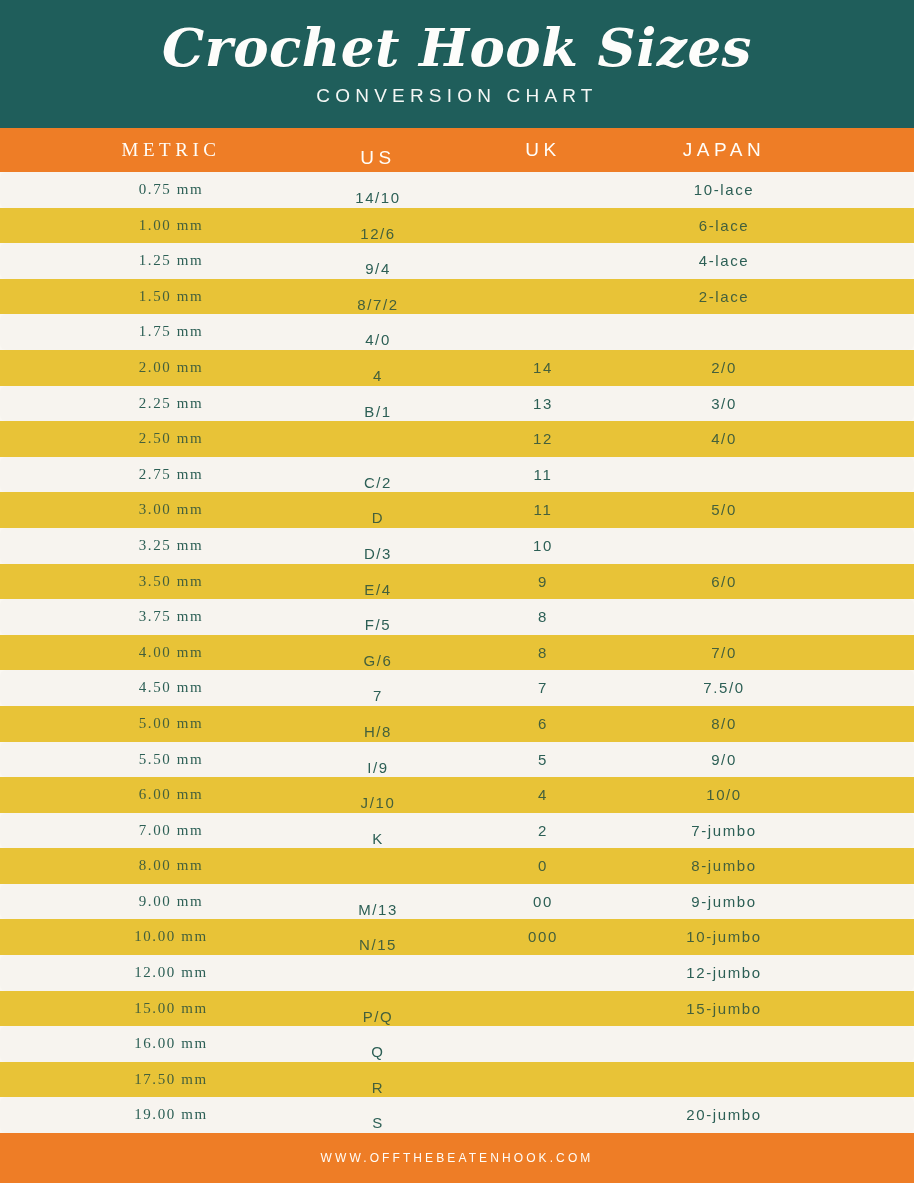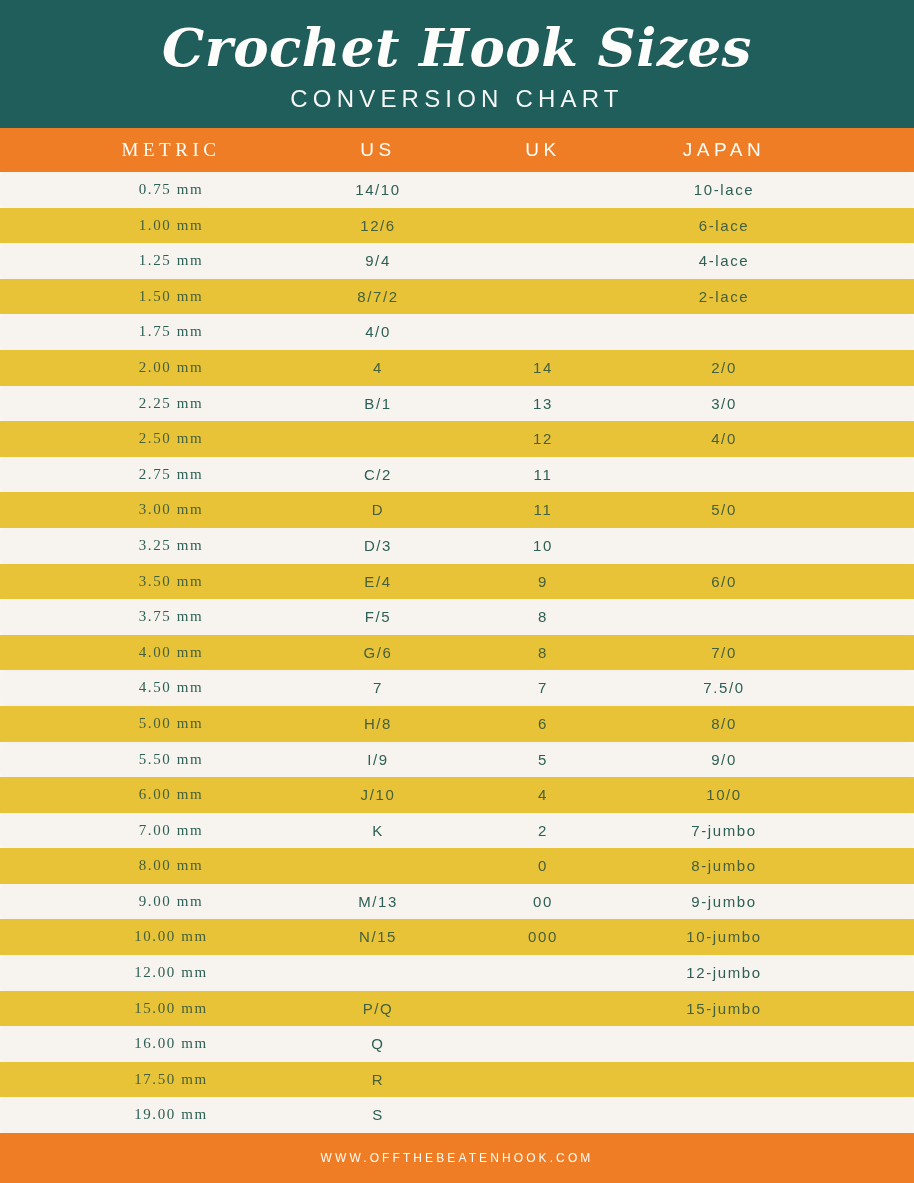--- a/index.html
+++ b/index.html
@@ -42,21 +42,21 @@
     font-size: 53px;
     line-height: 1;
     margin-top: 21px;
     letter-spacing: 0.5px;
     white-space: nowrap;
     text-shadow: 0 1px 0 rgba(0,0,0,0.08);
   }
   .subtitle {
     color: #f4f7f5;
     font-family: "Liberation Sans", sans-serif;
-    font-size: 24px;
+    font-size: 19px;
     font-weight: normal;
     letter-spacing: 5.2px;
     margin-top: 11px;
     white-space: nowrap;
   }
 
   
   .colhead {
     background: #ee7d26;
     height: 44px;
@@ -97,21 +97,21 @@
     font-size: 15px;
     letter-spacing: 1.6px;
     text-align: center;
     white-space: nowrap;
     color: #2c5f55;
   }
   .row.even .cell { color: #44603c; }
 
   
   .c-metric { left: 71px;  width: 200px; font-family: Liberation Serif, serif; }
-  .c-us     { left: 288px; width: 180px; }
+  .c-us     { left: 288px; width: 180px; margin-top: 8px; }
   .c-uk     { left: 463px; width: 160px; }
   .c-japan  { left: 624px; width: 200px; }
 
   
   .footer {
     background: #ee7d26;
     height: 50px;
     flex: 0 0 50px;
     display: flex;
     align-items: center;
@@ -293,20 +293,21 @@
       <div class="row even">
         <div class="cell c-metric">17.50 mm</div>
         <div class="cell c-us">R</div>
         <div class="cell c-uk"></div>
         <div class="cell c-japan"></div>
       </div>
       <div class="row odd">
         <div class="cell c-metric">19.00 mm</div>
         <div class="cell c-us">S</div>
         <div class="cell c-uk"></div>
+        <div class="cell c-japan">20-jumbo</div>
       </div>
     </div>
 
   <div class="footer">
     <div class="footer-url">WWW.OFFTHEBEATENHOOK.COM</div>
   </div>
 
 </div>
 
 </body></html>

